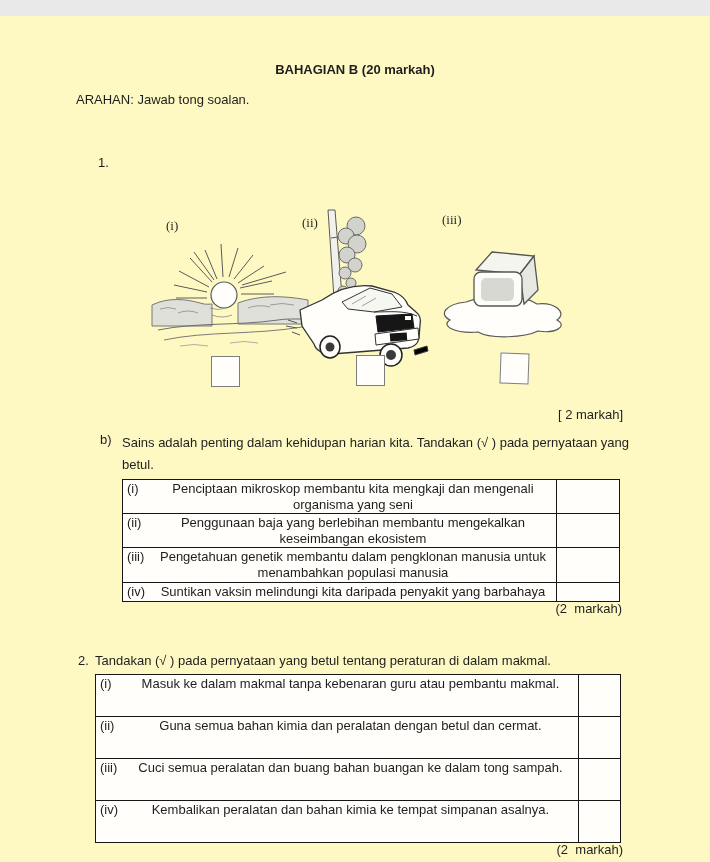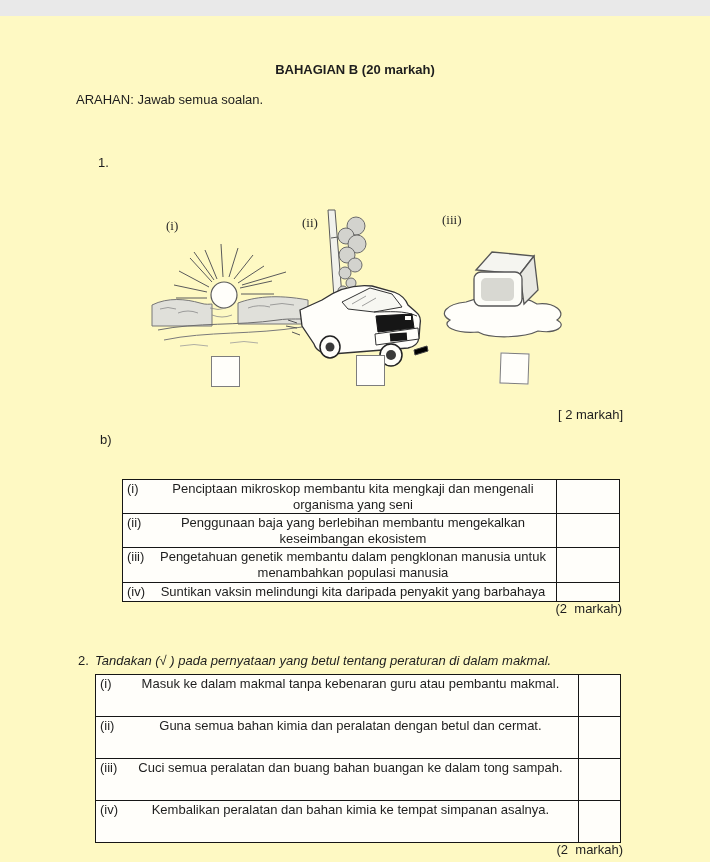--- a/index.html
+++ b/index.html
@@ -44,37 +44,37 @@
   .tbl1 td.stmt{width:436px;}
   .tbl1 td.tick{width:56px;}
   .r1{height:31px;} .r2{height:31px;} .r3{height:32px;} .r4{height:14px;}
   .cellflex{display:flex;}
   .rnum{flex:0 0 27px;}
   .rtxt{flex:1 1 auto;text-align:center;}
   .marks1b{position:absolute; top:585px; right:88px;}
 
   
   .q2num{position:absolute; top:637px; left:78px;}
-  .q2text{position:absolute; top:637px; left:95px;font-style:italic;}
+  .q2text{position:absolute; top:637px; left:95px;}
   .tbl2{top:658px; left:95px; width:526px;}
   .tbl2 td.stmt{width:484px;}
   .tbl2 td.tick{width:34px;}
   .tbl2 td{height:39px;}
   .marks2{position:absolute; top:826px; right:87px;}
 
   svg{display:block;}
 </style>
 </head>
 <body>
 
 <div class="page">
 
   <div class="title">BAHAGIAN B (20 markah)</div>
 
-  <div class="arahan"><span class="b">ARAHAN:</span><span> Jawab </span><span class="b">semua</span><span> soalan.</span></div>
+  <div class="arahan"><span class="b">ARAHAN:</span><span> Jawab </span><span class="b">tong</span><span> soalan.</span></div>
 
   <div class="q1num">1.</div>
 
   <div class="figblock">
     <span class="figlabel fl-i">(i)</span>
     <span class="figlabel fl-ii">(ii)</span>
     <span class="figlabel fl-iii">(iii)</span>
 
     <svg class="fig fig-sun" width="160" height="114" viewBox="0 0 160 114">
       <g stroke="#5a5a5a" stroke-width="1" fill="none">
@@ -148,20 +148,21 @@
     </svg>
 
     <div class="cbox cb1"></div>
     <div class="cbox cb2"></div>
     <div class="cbox cb3"></div>
   </div>
 
   <div class="marks1a">[ 2 markah]</div>
 
   <div class="q1b-label">b)</div>
+  <div class="q1b-text">Sains adalah penting dalam kehidupan harian kita. Tandakan (√ ) pada pernyataan yang betul.</div>
 
   <table class="tbl tbl1">
     <tbody>
         <tr>
       <td class="stmt r1">
         <div class="cellflex">
               <span class="rnum">(i)</span>
               <div class="rtxt">Penciptaan mikroskop membantu kita mengkaji dan mengenali organisma yang seni</div>
             </div>
       </td>

